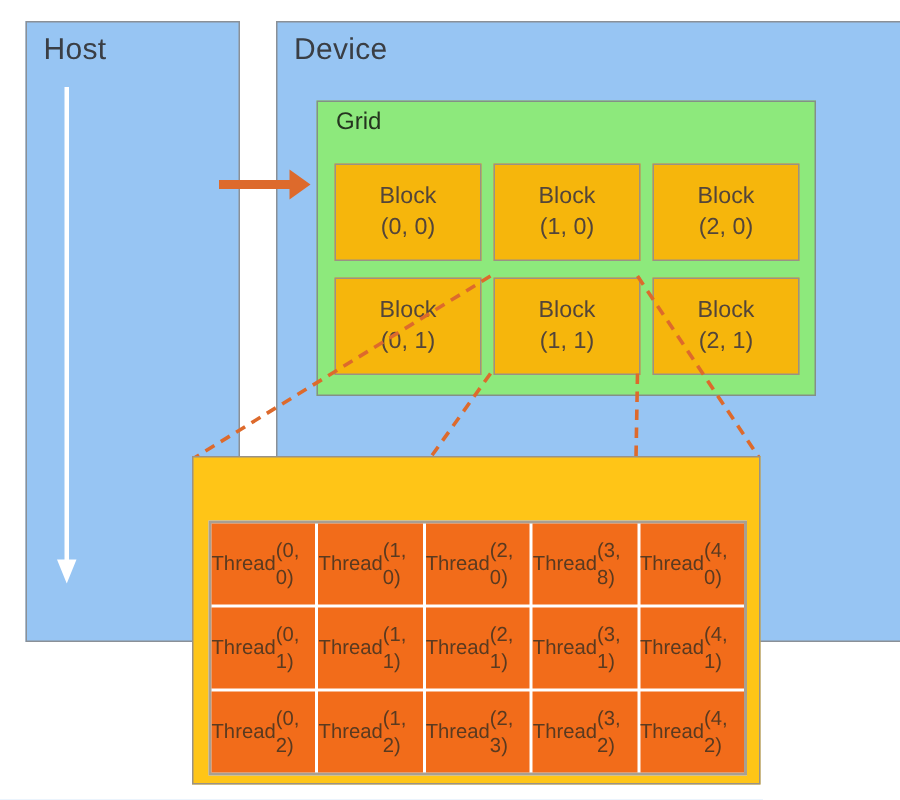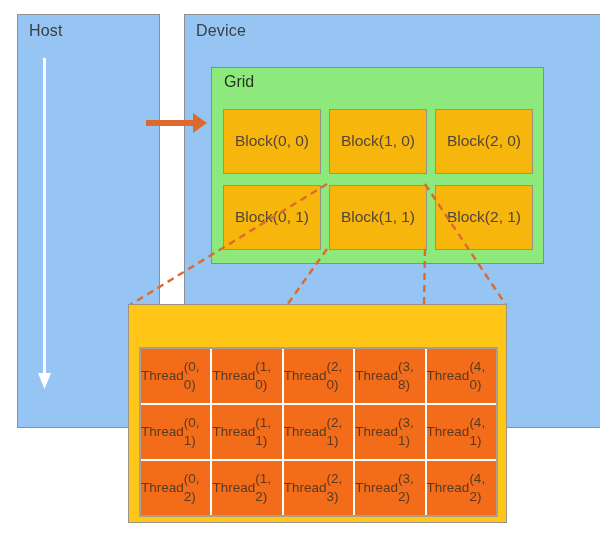--- a/index.html
+++ b/index.html
@@ -19,34 +19,34 @@
     --watermark-gray:#CDD1D5;
     --white:#FFFFFF;
   }
   html,body{margin:0;padding:0;background:#fff;}
   body{font-family:"Liberation Sans", sans-serif;}
   .page{position:relative;width:600px;height:533px;background:#fff;overflow:hidden;}
 
   .panel{position:absolute;background:var(--panel-blue);border:1.5px solid var(--panel-border);box-sizing:border-box;}
   .panel-host{left:17px;top:14px;width:143px;height:414px;}
   .panel-device{left:184px;top:14px;width:444px;height:414px;padding-left:48px;}
-  .panel-label{position:absolute;top:7px;left:11px;font-size:16px;color:var(--label-dark);letter-spacing:.2px;text-align:center;}
+  .panel-label{position:absolute;top:7px;left:11px;font-size:20px;color:var(--label-dark);letter-spacing:.2px;text-align:center;}
 
   .kernel-box{position:absolute;left:36px;top:94px;width:92px;height:34px;background:var(--green);
     border:1.5px solid var(--panel-border);box-sizing:border-box;display:flex;align-items:center;justify-content:center;
     font-size:17px;color:#25351f;}
 
   .grid-box{position:absolute;left:26px;top:52px;width:333px;height:197px;background:var(--green);
     border:1.5px solid var(--green-border);box-sizing:border-box;}
   .grid-label{position:absolute;top:5px;left:12px;font-size:16px;color:#25351f;}
 
   .blocks{position:absolute;left:11px;top:41px;display:grid;
     grid-template-columns:repeat(3,98px);grid-auto-rows:65px;column-gap:8px;row-gap:11px;}
   .block-cell{background:var(--block-amber);border:1.5px solid var(--block-border);box-sizing:border-box;
-    display:flex;flex-direction:row;align-items:center;justify-content:center;
+    display:flex;flex-direction:column;align-items:center;justify-content:center;
     font-size:15.5px;line-height:1.3;color:var(--block-text);}
 
   .overlay-svg{position:absolute;left:0;top:0;z-index:3;pointer-events:none;}
   .callout-line{stroke:var(--accent-orange);stroke-width:2.4;stroke-dasharray:7 5;fill:none;}
   .kernel-arrow-shaft{stroke:var(--accent-orange);stroke-width:6;}
   .kernel-arrow-head{fill:var(--accent-orange);}
   .host-arrow-shaft{stroke:var(--white);stroke-width:3;}
   .host-arrow-head{fill:var(--white);}
 
   .detail-box{position:absolute;left:128px;top:304px;width:379px;height:219px;background:var(--detail-yellow);

